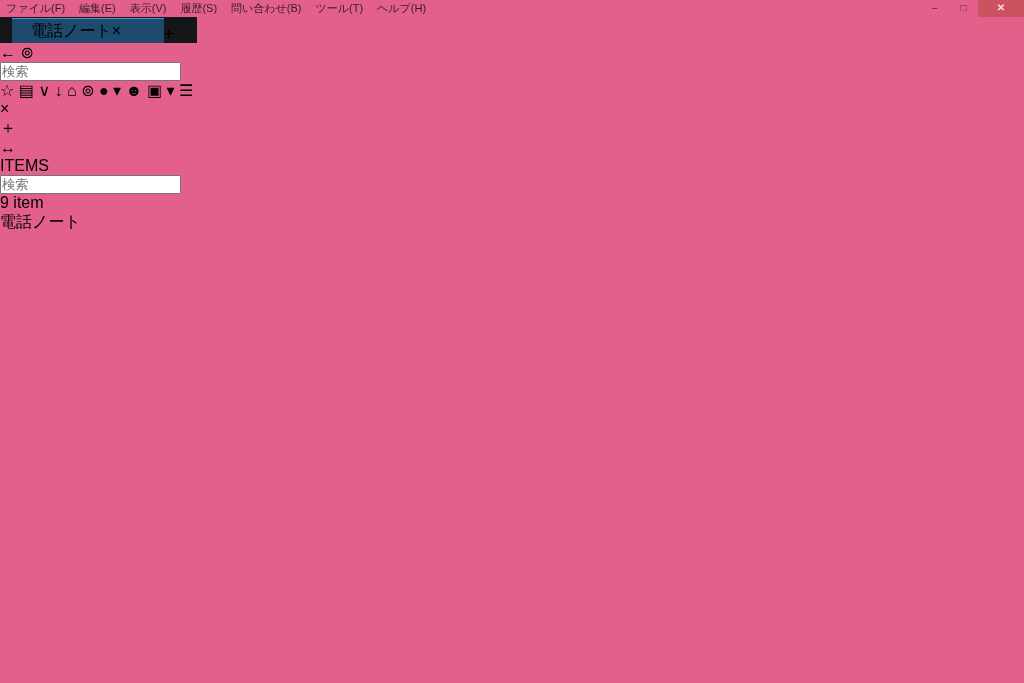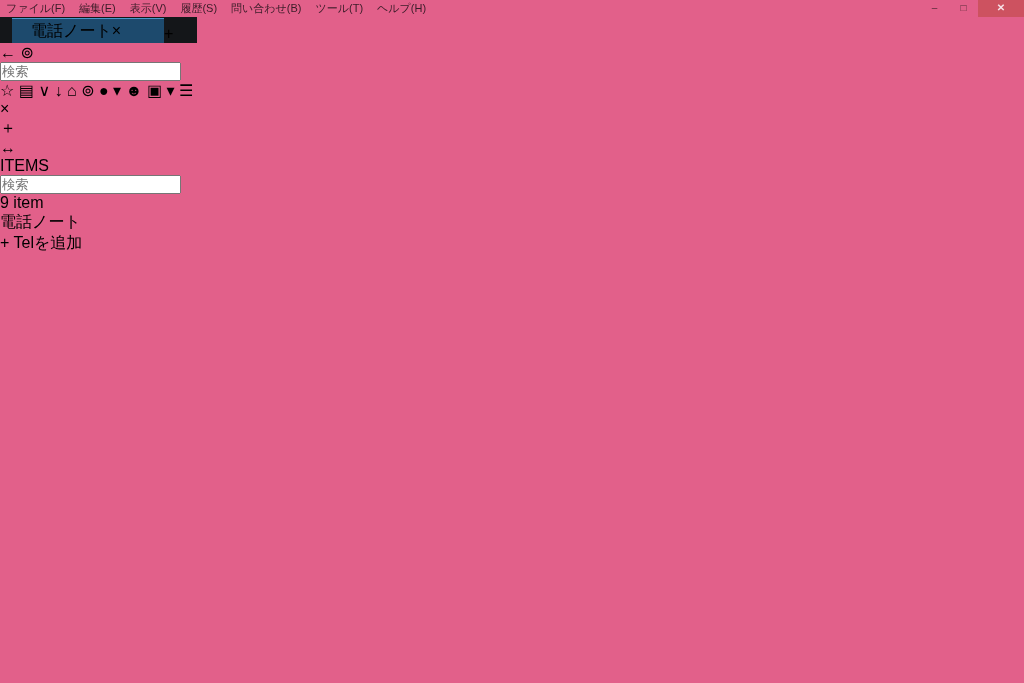--- a/index.html
+++ b/index.html
@@ -239,22 +239,16 @@
         </div>
         <span class="item-count">9 item</span>
       </div>
 
       <div class="col-header">
         <span class="col-title">電話ノート</span>
       </div>
 
 
 
-      <div class="action-bar">
-        <div class="add-btn">
-          <span class="add-plus">+</span>
-          <span class="add-label">Telを追加</span>
-        </div>
-      </div>
 
     </div>
   </div>
 </div>
 
 </body></html>

